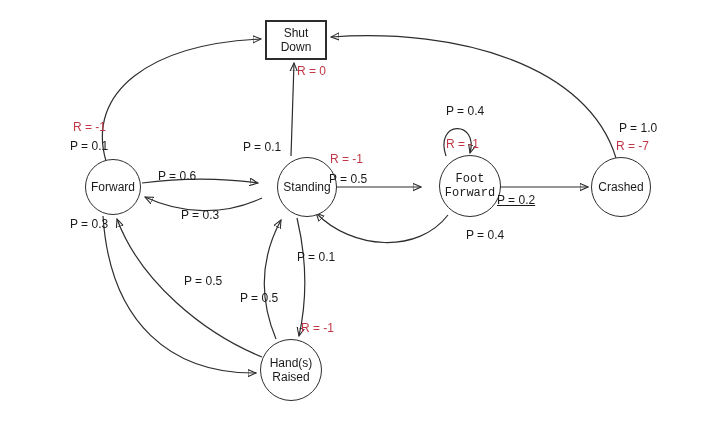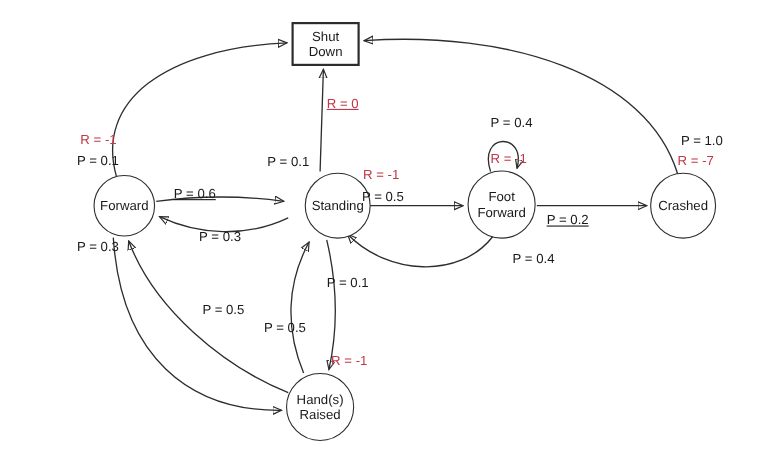--- a/index.html
+++ b/index.html
@@ -68,43 +68,43 @@
   </div>
 
   <div class="state circle" style="left:85px; top:159px; width:56px; height:56px;">
     <span>Forward</span>
   </div>
 
   <div class="state circle" style="left:277px; top:157px; width:60px; height:60px;">
     <span>Standing</span>
   </div>
 
-  <div class="state circle" style="left:425px; top:155px; width:62px; height:62px;">
+  <div class="state circle" style="left:439px; top:155px; width:62px; height:62px;font-family:Liberation Mono, monospace;">
     <span style="max-width:52px;">Foot Forward</span>
   </div>
 
   <div class="state circle" style="left:591px; top:157px; width:60px; height:60px;justify-content:center;">
     <span>Crashed</span>
   </div>
 
   <div class="state circle" style="left:260px; top:339px; width:62px; height:62px;">
     <span style="max-width:52px;">Hand(s) Raised</span>
   </div>
 
-  <div class="lbl red" style="left:297px; top:87px;text-decoration:underline;">R = 0</div>
+  <div class="lbl red" style="left:297px; top:64px;">R = 0</div>
   <div class="lbl red" style="left:73px;  top:120px;">R = -1</div>
   <div class="lbl red" style="left:330px; top:152px;">R = -1</div>
   <div class="lbl red" style="left:446px; top:137px;">R = -1</div>
   <div class="lbl red" style="left:616px; top:139px;">R = -7</div>
   <div class="lbl red" style="left:301px; top:321px;">R = -1</div>
 
   <div class="lbl" style="left:70px;  top:139px;">P = 0.1</div>
   <div class="lbl" style="left:243px; top:140px;">P = 0.1</div>
   <div class="lbl" style="left:619px; top:121px;">P = 1.0</div>
-  <div class="lbl" style="left:158px; top:169px;text-decoration:underline;">P = 0.6</div>
+  <div class="lbl" style="left:158px; top:169px;">P = 0.6</div>
   <div class="lbl" style="left:181px; top:208px;">P = 0.3</div>
   <div class="lbl" style="left:329px; top:172px;">P = 0.5</div>
   <div class="lbl" style="left:446px; top:104px;">P = 0.4</div>
   <div class="lbl" style="left:497px; top:193px;text-decoration:underline;">P = 0.2</div>
   <div class="lbl" style="left:466px; top:228px;">P = 0.4</div>
   <div class="lbl" style="left:297px; top:250px;">P = 0.1</div>
   <div class="lbl" style="left:240px; top:291px;">P = 0.5</div>
   <div class="lbl" style="left:70px;  top:217px;">P = 0.3</div>
   <div class="lbl" style="left:184px; top:274px;">P = 0.5</div>
 

